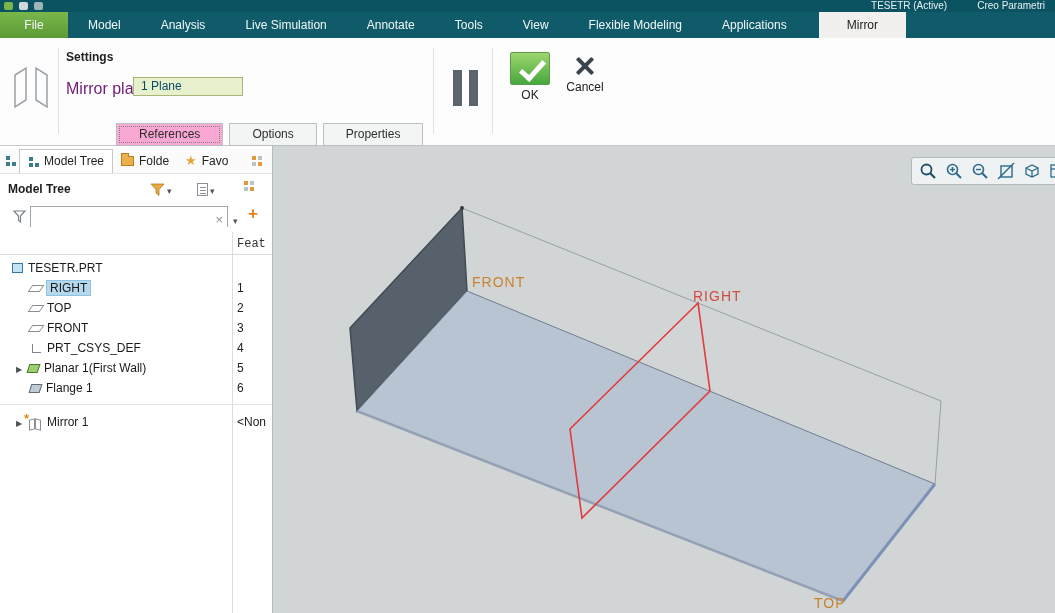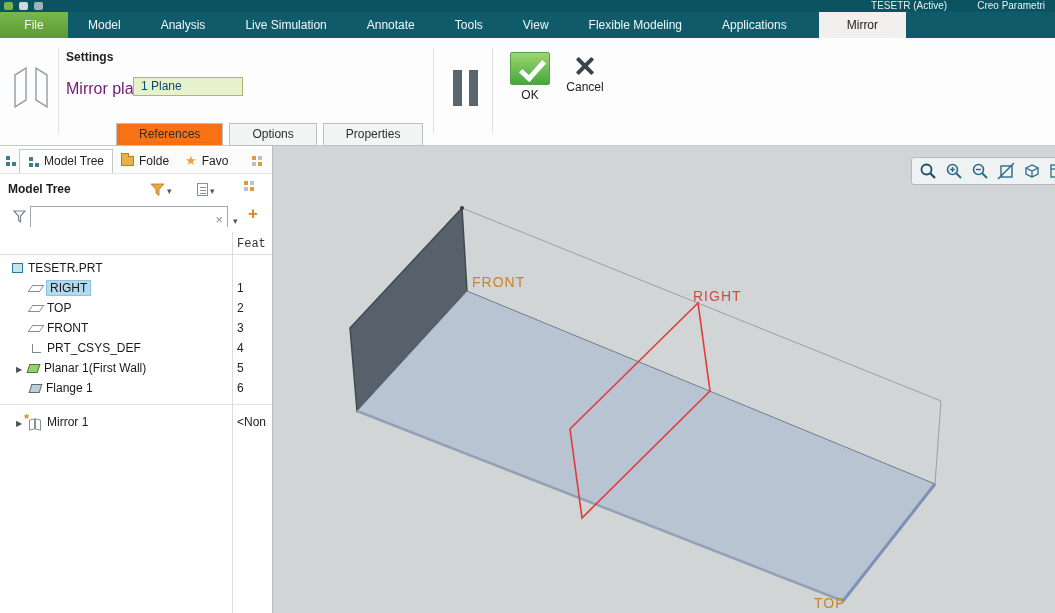--- a/index.html
+++ b/index.html
@@ -34,21 +34,21 @@
   .check-box{width:40px;height:33px;margin:0 auto;background:linear-gradient(#9ed66f,#46a73c);border:1px solid #5a9e4b;border-radius:2px;position:relative;}
   .check-box::after{content:"";position:absolute;left:9px;top:8px;width:20px;height:9px;
     border-left:5px solid #fff;border-bottom:5px solid #fff;transform:rotate(-48deg);}
   .btn-label{font-size:12px;color:#222;margin-top:3px;}
   .cancelbtn{position:absolute;left:560px;top:16px;width:50px;text-align:center;cursor:default;}
   .x-icon{position:relative;width:22px;height:22px;margin:1px auto 3px;}
   .x-icon::before,.x-icon::after{content:"";position:absolute;left:9px;top:0;width:4px;height:22px;background:#3a444c;border-radius:1px;}
   .x-icon::before{transform:rotate(45deg);} .x-icon::after{transform:rotate(-45deg);}
   .rtabs{position:absolute;left:116px;bottom:-1px;display:flex;gap:6px;}
   .rtab{height:23px;line-height:21px;padding:0 22px;font-size:12px;color:#2e2e2e;background:#f3f4f4;border:1px solid #babfc1;cursor:default;}
-  .rtab.active{background:#f97316;outline:1px dotted #7d8285;outline-offset:-4px;}
+  .rtab.active{background:#f9a8d4;outline:1px dotted #7d8285;outline-offset:-4px;}
 
   
   .left-panel{position:absolute;left:0;top:146px;width:273px;height:467px;background:#fff;border-right:1px solid #b7bdbf;}
   .lp-tabs{position:absolute;left:0;top:2px;width:100%;height:26px;display:flex;align-items:center;border-bottom:1px solid #e3e6e7;background:#fbfbfb;}
   .strip-icon{margin:0 3px 0 5px;}
   .lp-tab{display:flex;align-items:center;gap:5px;font-size:12px;color:#222;padding:0 8px;height:24px;white-space:nowrap;cursor:default;}
   .lp-tab.active{background:#fff;border:1px solid #c3c8ca;border-bottom:none;}
   .lp-tab-extra{margin-left:auto;margin-right:10px;cursor:default;}
   .i-grid{width:11px;height:11px;display:inline-block;position:relative;}
   .i-grid::before{content:"";position:absolute;left:1px;top:1px;width:4px;height:4px;background:#3d7c8c;

